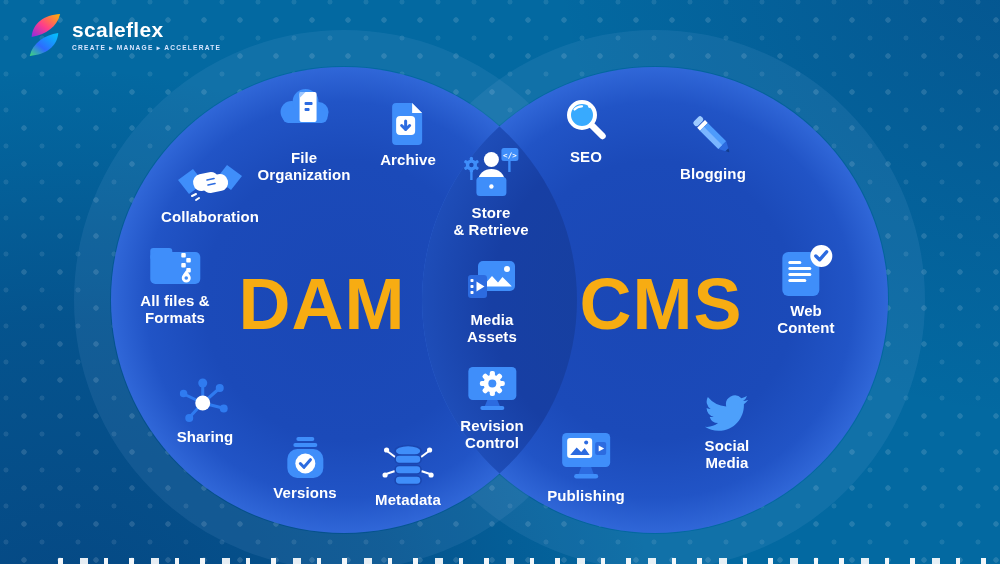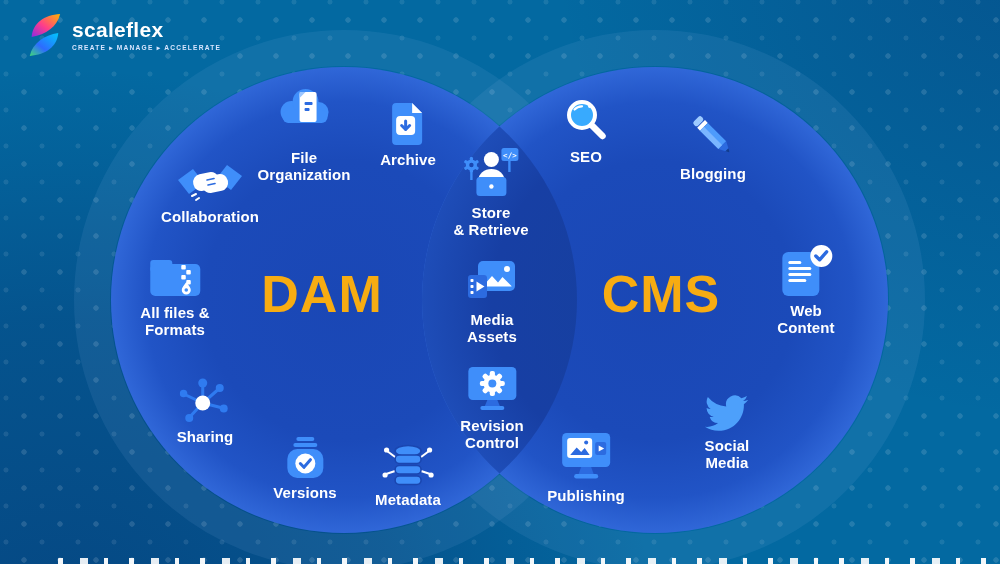--- a/index.html
+++ b/index.html
@@ -21,21 +21,21 @@
       radial-gradient(circle, rgba(255,255,255,.09) 2.2px, transparent 2.8px);
     background-size:36px 36px,36px 36px;
     background-position:6px 2px,24px 20px;
   }
   .venn-svg{position:absolute;left:0;top:0;}
   .logo{position:absolute;left:25px;top:13px;display:flex;align-items:center;gap:9px;}
   .logo .brand{color:#fff;font-size:21px;font-weight:700;letter-spacing:.3px;line-height:1;}
   .logo .tagline{color:#D9E6FF;font-size:6.6px;font-weight:700;letter-spacing:1.25px;margin-top:4px;white-space:nowrap;}
   .title{
     position:absolute;transform:translateX(-50%);
-    color:#F7AC12;font-size:52px;font-weight:800;letter-spacing:1px;line-height:1;
+    color:#F7AC12;font-size:72px;font-weight:800;letter-spacing:1px;line-height:1;
   }
   .item{
     position:absolute;transform:translateX(-50%);
     display:flex;flex-direction:column;align-items:center;gap:5px;
   }
   .lbl{
     color:#fff;font-size:15px;font-weight:700;line-height:1.13;
     text-align:center;white-space:pre-line;letter-spacing:.1px;
   }
   .cropped-strip{
@@ -147,21 +147,21 @@
           <path d="M32 23 l7 -1.5"></path>
       </g>
       <g stroke="#fff" stroke-width="2" stroke-linecap="round">
         <path d="M16 34 l4 -2"></path>
           <path d="M20 38 l3 -2"></path>
       </g>
     </svg>
     <div class="lbl">Collaboration</div>
   </div>
 
-  <div class="item" style="left:175px;top:256px;">
+  <div class="item" style="left:175px;top:244px;">
     <svg width="54" height="44" viewBox="0 0 54 44">
       <rect x="2" y="4" width="22" height="12" rx="3" fill="#3F8EFA"></rect>
       <rect x="2" y="8" width="50" height="32" rx="5" fill="#3F8EFA"></rect>
       <g fill="#fff">
         <rect x="33" y="9" width="4.5" height="4.5" rx="1"></rect>
         <rect x="38" y="14" width="4.5" height="4.5" rx="1"></rect>
         <rect x="33" y="19" width="4.5" height="4.5" rx="1"></rect>
         <rect x="38" y="24" width="4.5" height="4.5" rx="1"></rect>
       </g>
       <path d="M38 26 c2.5 3.5 4.5 5.5 4.5 8 a4.5 4.5 0 1 1 -9 0 c0 -2.5 2 -4.5 4.5 -8 z" fill="#fff"></path>

